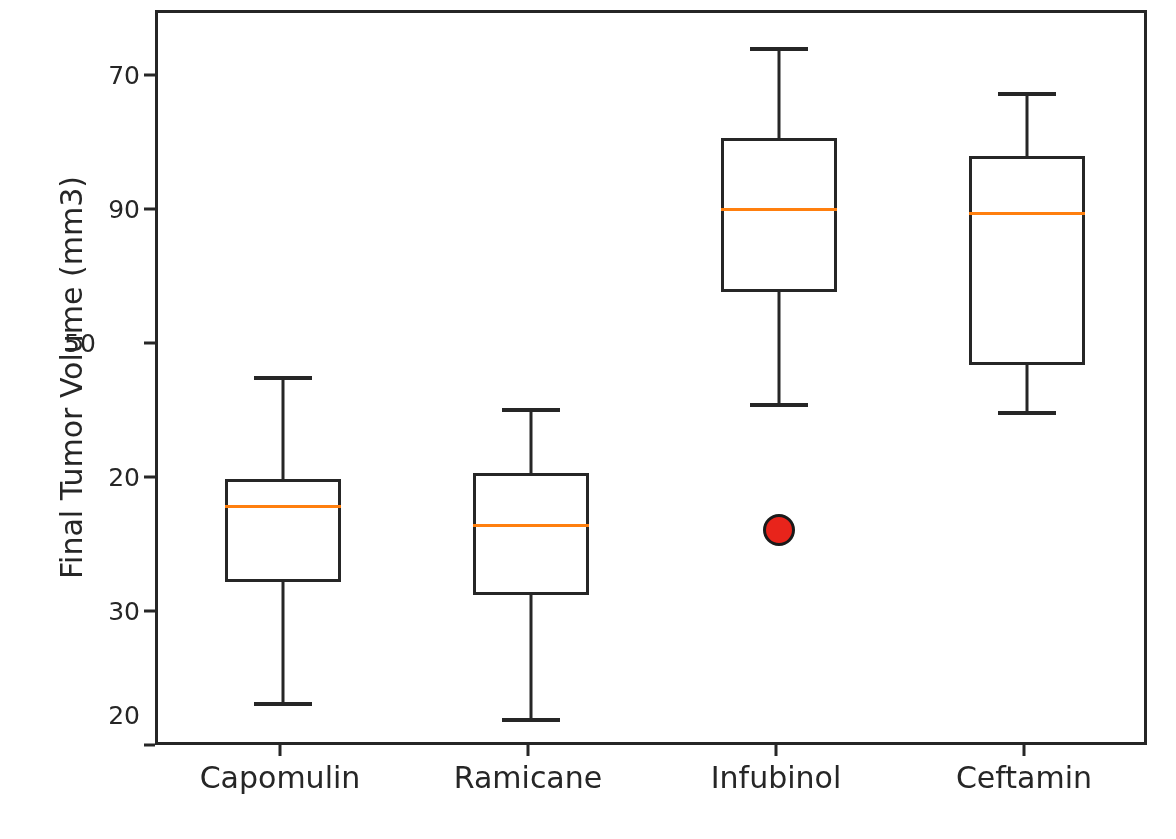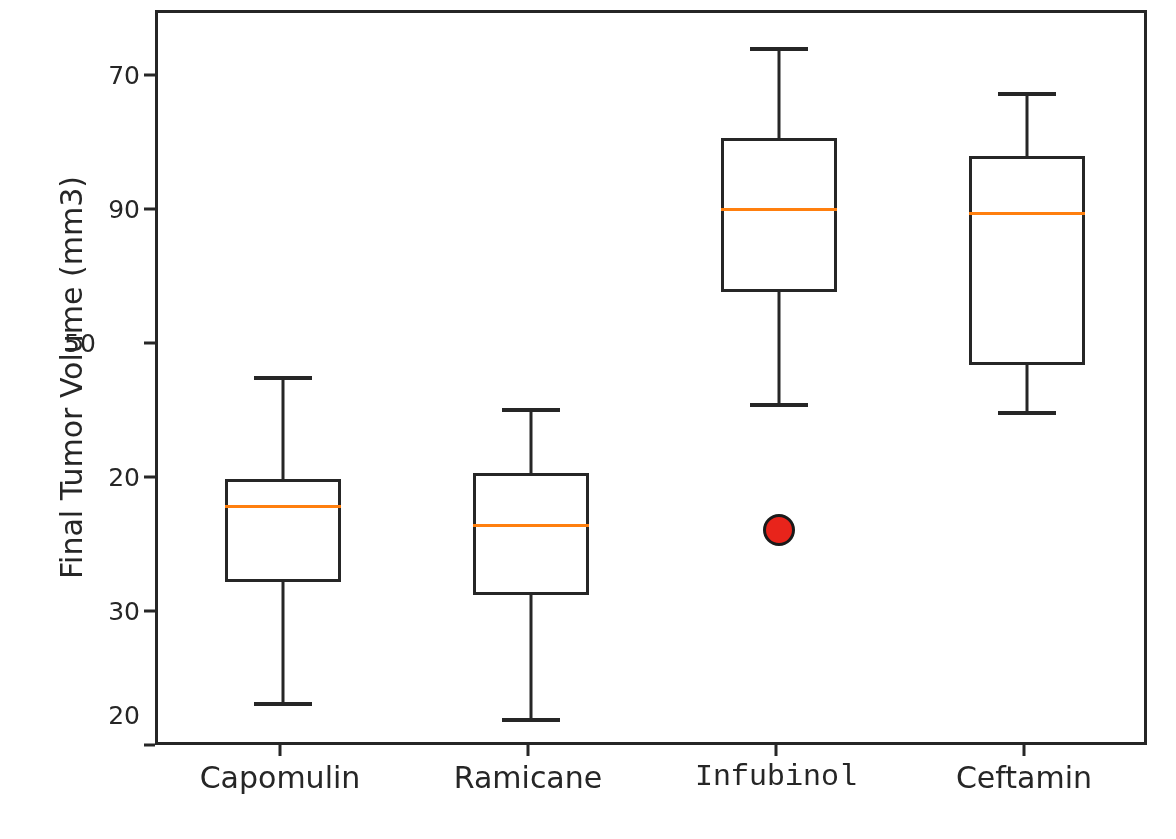--- a/index.html
+++ b/index.html
@@ -174,21 +174,21 @@
         <div class="bp-cap" style="left: 840px; top: 79.08px; width: 58px;"></div>
         <div class="bp-cap" style="left: 840px; top: 398px; width: 58px;"></div>
         <div class="bp-box" style="left: 811px; top: 142.72px; width: 116px; height: 209.04px;"></div>
         <div class="bp-median" style="left: 811px; top: 198.84px; width: 116px;"></div>
       </div>
   </div>
 
   <div id="xtick-labels">
       <div class="xtick-label" style="left: 280px;">Capomulin</div>
       <div class="xtick-label" style="left: 528px;">Ramicane</div>
-      <div class="xtick-label" style="left: 776px; font-family: Liberation Mono, monospace;">Infubinol</div>
+      <div class="xtick-label" style="left: 776px;">Infubinol</div>
       <div class="xtick-label" style="left: 1024px;">Ceftamin</div>
     </div>
   <div id="xtick-marks">
       <div class="xtick-mark" style="left: 280px;"></div>
       <div class="xtick-mark" style="left: 528px;"></div>
       <div class="xtick-mark" style="left: 776px;"></div>
       <div class="xtick-mark" style="left: 1024px;"></div>
     </div>
 
 </div>

